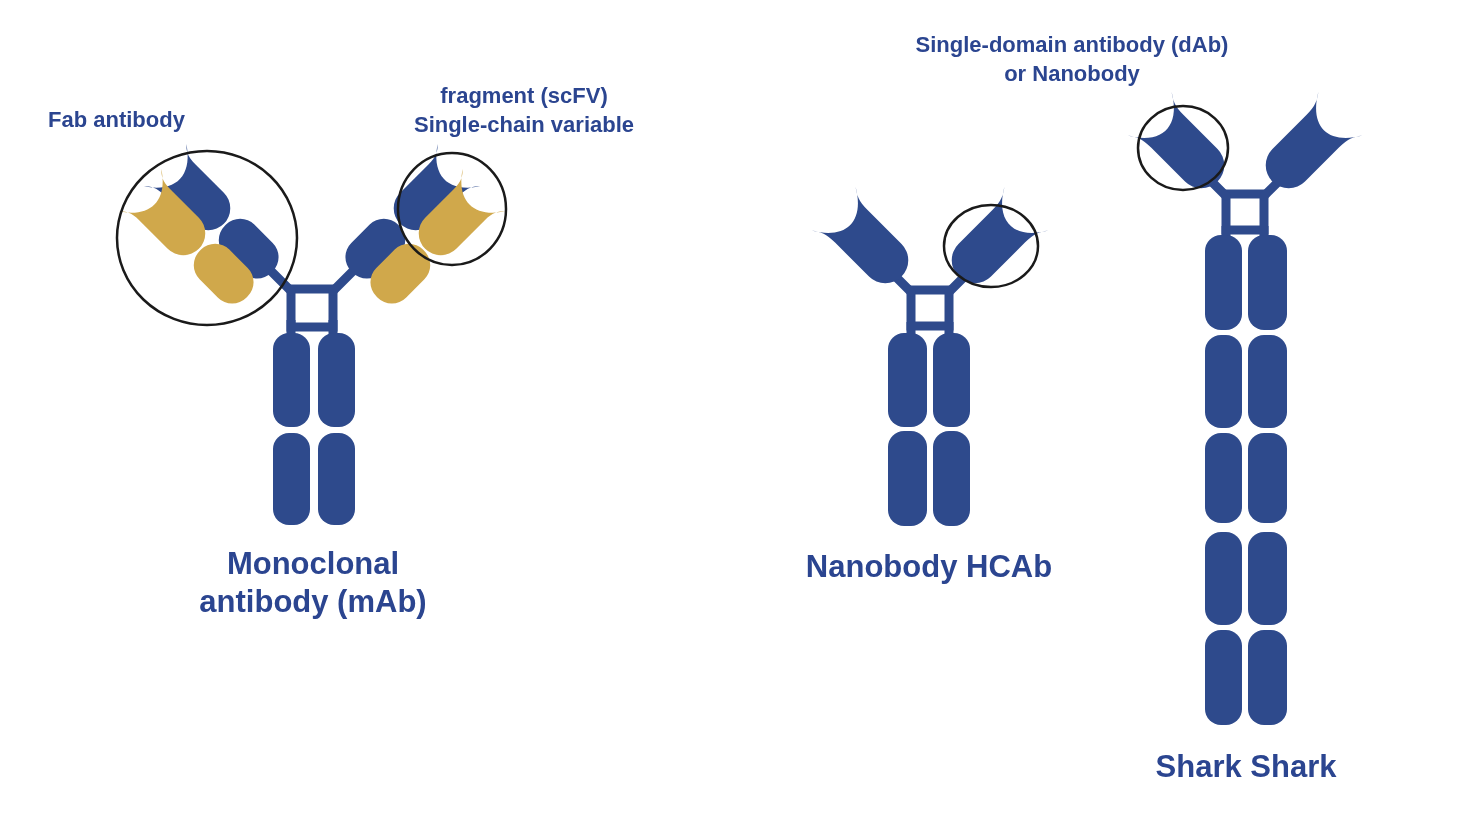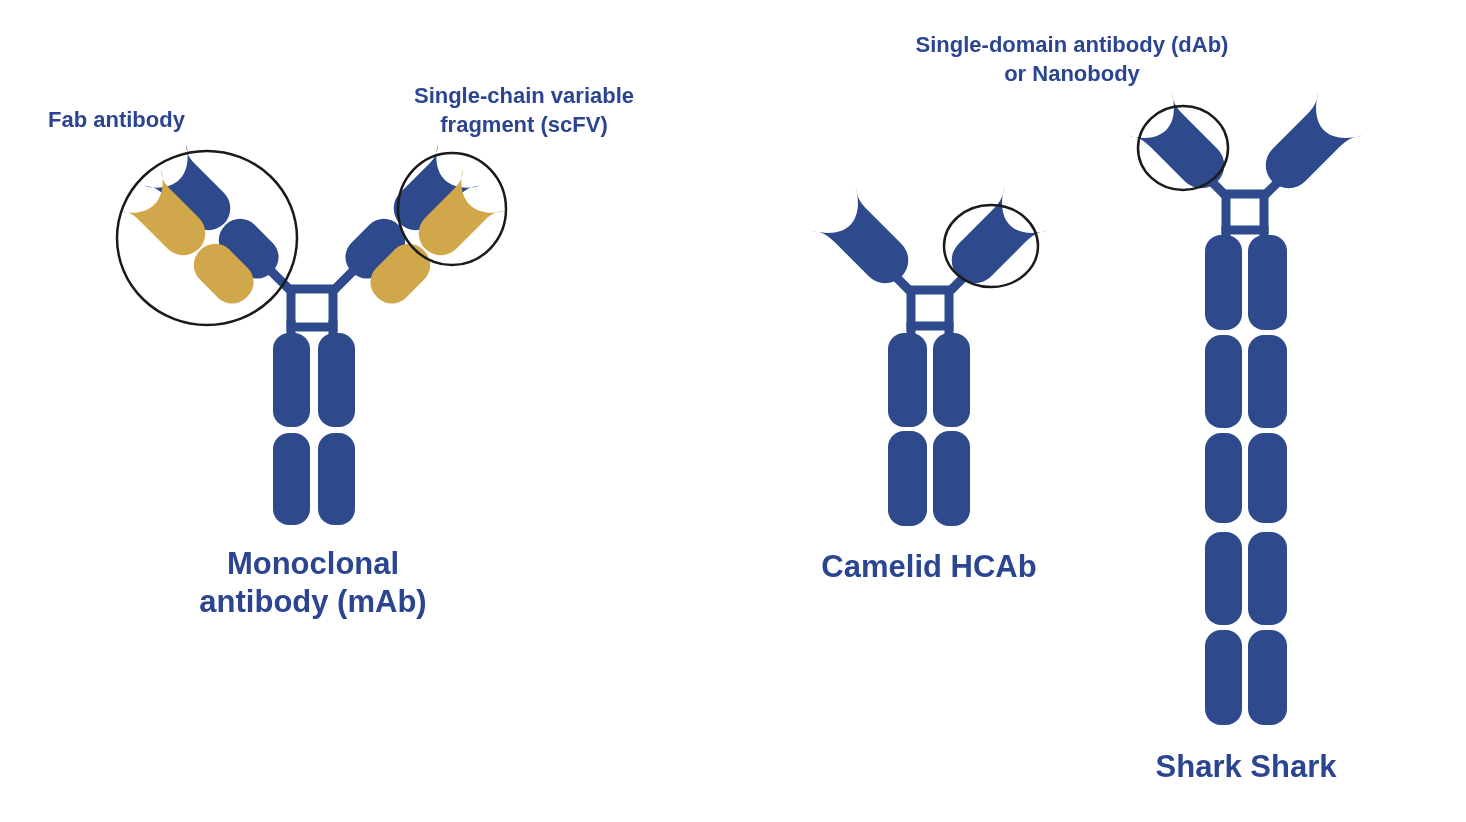--- a/index.html
+++ b/index.html
@@ -154,31 +154,31 @@
         <rect class="fill-blue" x="1248" y="630" width="39" height="95" rx="16"></rect>
       </g>
     </g>
 
     <ellipse class="ring" cx="1183" cy="148" rx="45" ry="42"></ellipse>
   </svg>
 
   <div class="label ann" style="left:48px; top:105px">Fab antibody</div>
 
   <div class="label ann centered" style="left:524px; top:81px">
+    <div>fragment (scFV)</div>
     <div>Single-chain variable</div>
-    <div>fragment (scFV)</div>
   </div>
 
   <div class="label name centered" style="left:313px; top:545px">
     <div>Monoclonal</div>
     <div>antibody (mAb)</div>
   </div>
 
   <div class="label ann centered" style="left:1072px; top:30px">
     <div>Single-domain antibody (dAb)</div>
     <div>or Nanobody</div>
   </div>
 
-  <div class="label name centered" style="left:929px; top:548px">Camelid HCAb</div>
+  <div class="label name centered" style="left:929px; top:548px">Nanobody HCAb</div>
 
   <div class="label name centered" style="left:1246px; top:748px">Shark Shark</div>
 
 </div>
 
 </body></html>

